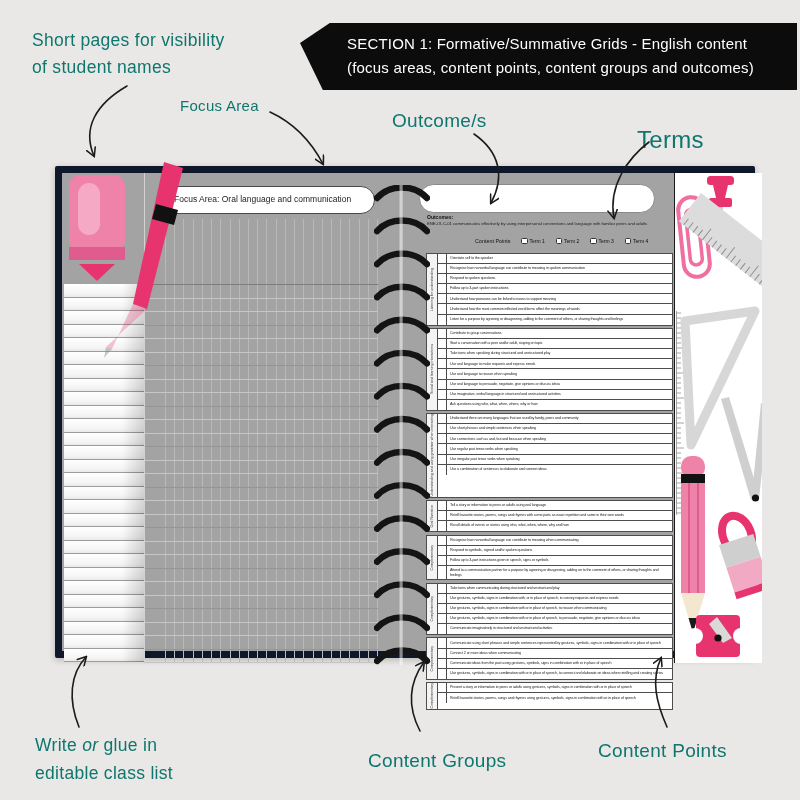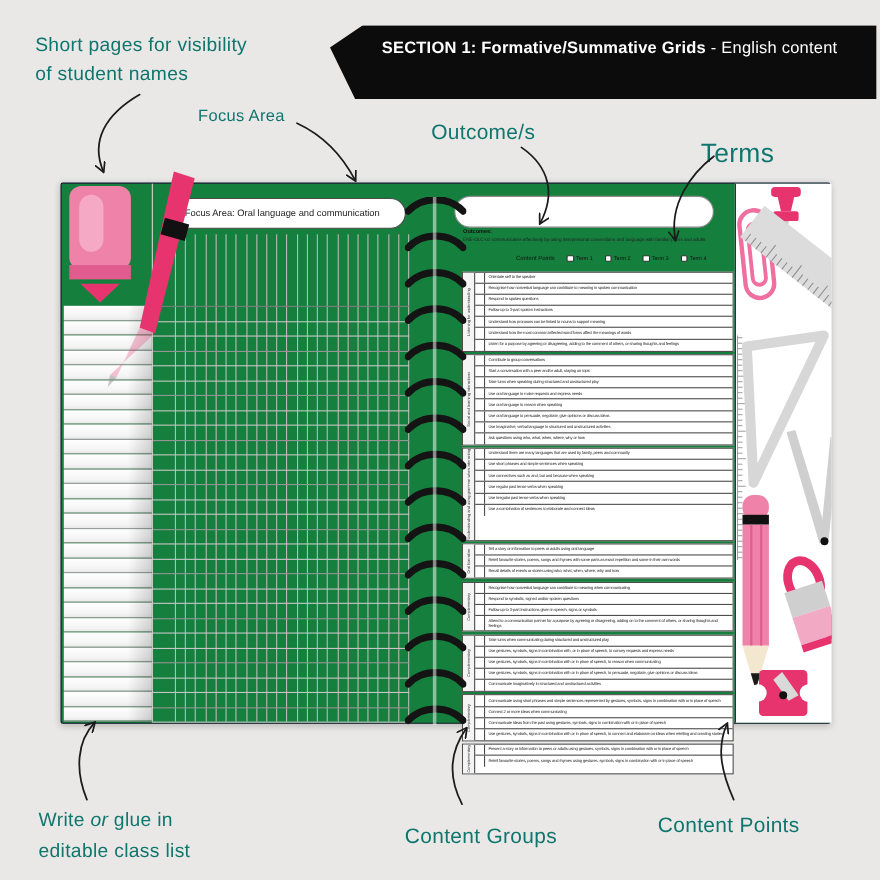--- a/index.html
+++ b/index.html
@@ -4,36 +4,36 @@
 <style>
   *{box-sizing:border-box;margin:0;padding:0}
   html,body{width:800px;height:800px}
   body{font-family:"Liberation Sans",sans-serif;background:#e9e8e6;position:relative;overflow:hidden}
   #canvas{position:absolute;inset:0;width:800px;height:800px;background:#e9e8e6}
 
   
   .banner{position:absolute;left:300px;top:23px;width:497px;height:67px;background:#0c0c0c;
     clip-path:polygon(6% 0,100% 0,100% 100%,4.6% 100%,0 30%);color:#fff;padding:9px 10px 0 47px;z-index:7}
   .banner .ln{font-size:15px;line-height:24px;letter-spacing:.2px;white-space:nowrap}
-  .banner b{font-weight:bold}
+  .banner b{font-weight:normal}
 
   
   .anno{position:absolute;color:#0f766e;z-index:5;letter-spacing:.3px}
   .anno-short{left:32px;top:27px;width:195px;font-size:17.5px;line-height:27px}
   .anno-focus{left:180px;top:97px;font-size:15px}
   .anno-outcome{left:392px;top:110px;font-size:19px}
   .anno-terms{left:637px;top:126px;font-size:24px}
   .anno-classlist{left:35px;top:731px;width:185px;font-size:17.5px;line-height:28px}
   .anno-groups{left:368px;top:750px;font-size:19px}
   .anno-points{left:598px;top:740px;font-size:19px}
   .arrows{position:absolute;left:0;top:0;width:800px;height:800px;z-index:6;pointer-events:none}
 
   
-  .book{position:absolute;left:55px;top:166px;width:700px;height:492px;background:#15803d;
-    border:1px solid #0f172a;border-radius:2px;box-shadow:0 2px 7px rgba(0,0,0,.22);z-index:1}
+  .book{position:absolute;left:55px;top:166px;width:700px;height:492px;background:#a3a3a3;
+    border:7px solid #0f172a;border-radius:2px;box-shadow:0 2px 7px rgba(0,0,0,.22);z-index:1}
   .abs{position:absolute}
 
   
   .strip{left:2px;top:111px;width:80px;height:378px;z-index:2}
   .strip-row{height:13.5px;border-bottom:1px solid #9c9c9c;background:linear-gradient(to bottom,#ffffff 0%,#f4f4f4 75%,#e9e9e9 100%)}
   .strip-shadow{left:60px;top:111px;width:22px;height:378px;z-index:2;
     background:linear-gradient(to right,rgba(0,0,0,0),rgba(0,0,0,.16))}
   .page-edge{left:82px;top:0;width:1px;height:489px;background:#d2d2d2;z-index:2}
 
   
@@ -74,20 +74,21 @@
   .tool-panel{left:612px;top:0;width:88px;height:490px;background:#fff;border-left:1.8px solid #1a1a1a;overflow:hidden;z-index:3}
   .decor-left{left:-2px;top:-14px;width:260px;height:400px;z-index:3;pointer-events:none;overflow:visible}
 </style>
 </head>
 <body>
 
 <div id="canvas">
 
   <div class="banner">
     <div class="ln"><b>SECTION 1: Formative/Summative Grids</b><span> - English content</span></div>
+    <div class="ln">(focus areas, content points, content groups and outcomes)</div>
   </div>
 
   <div class="anno anno-short">Short pages for visibility of student names</div>
   <div class="anno anno-focus">Focus Area</div>
   <div class="anno anno-outcome">Outcome/s</div>
   <div class="anno anno-terms">Terms</div>
   <div class="anno anno-groups">Content Groups</div>
   <div class="anno anno-classlist"><span>Write </span><i>or</i><span> glue in editable class list</span></div>
   <div class="anno anno-points">Content Points</div>
 

